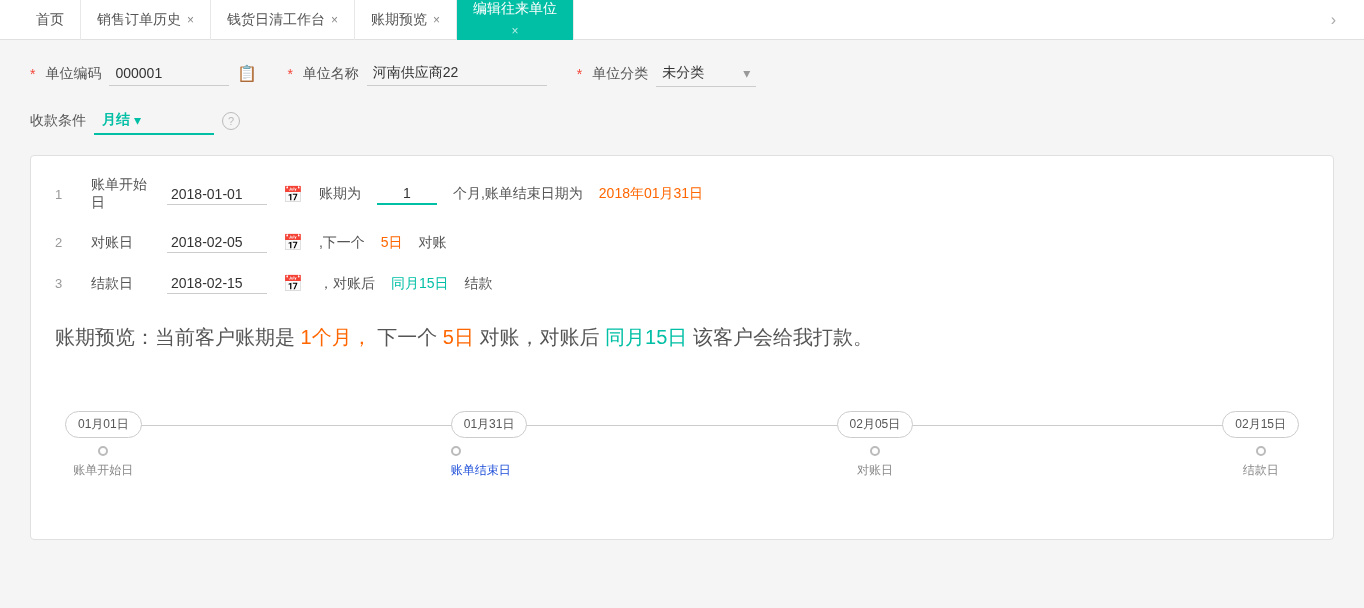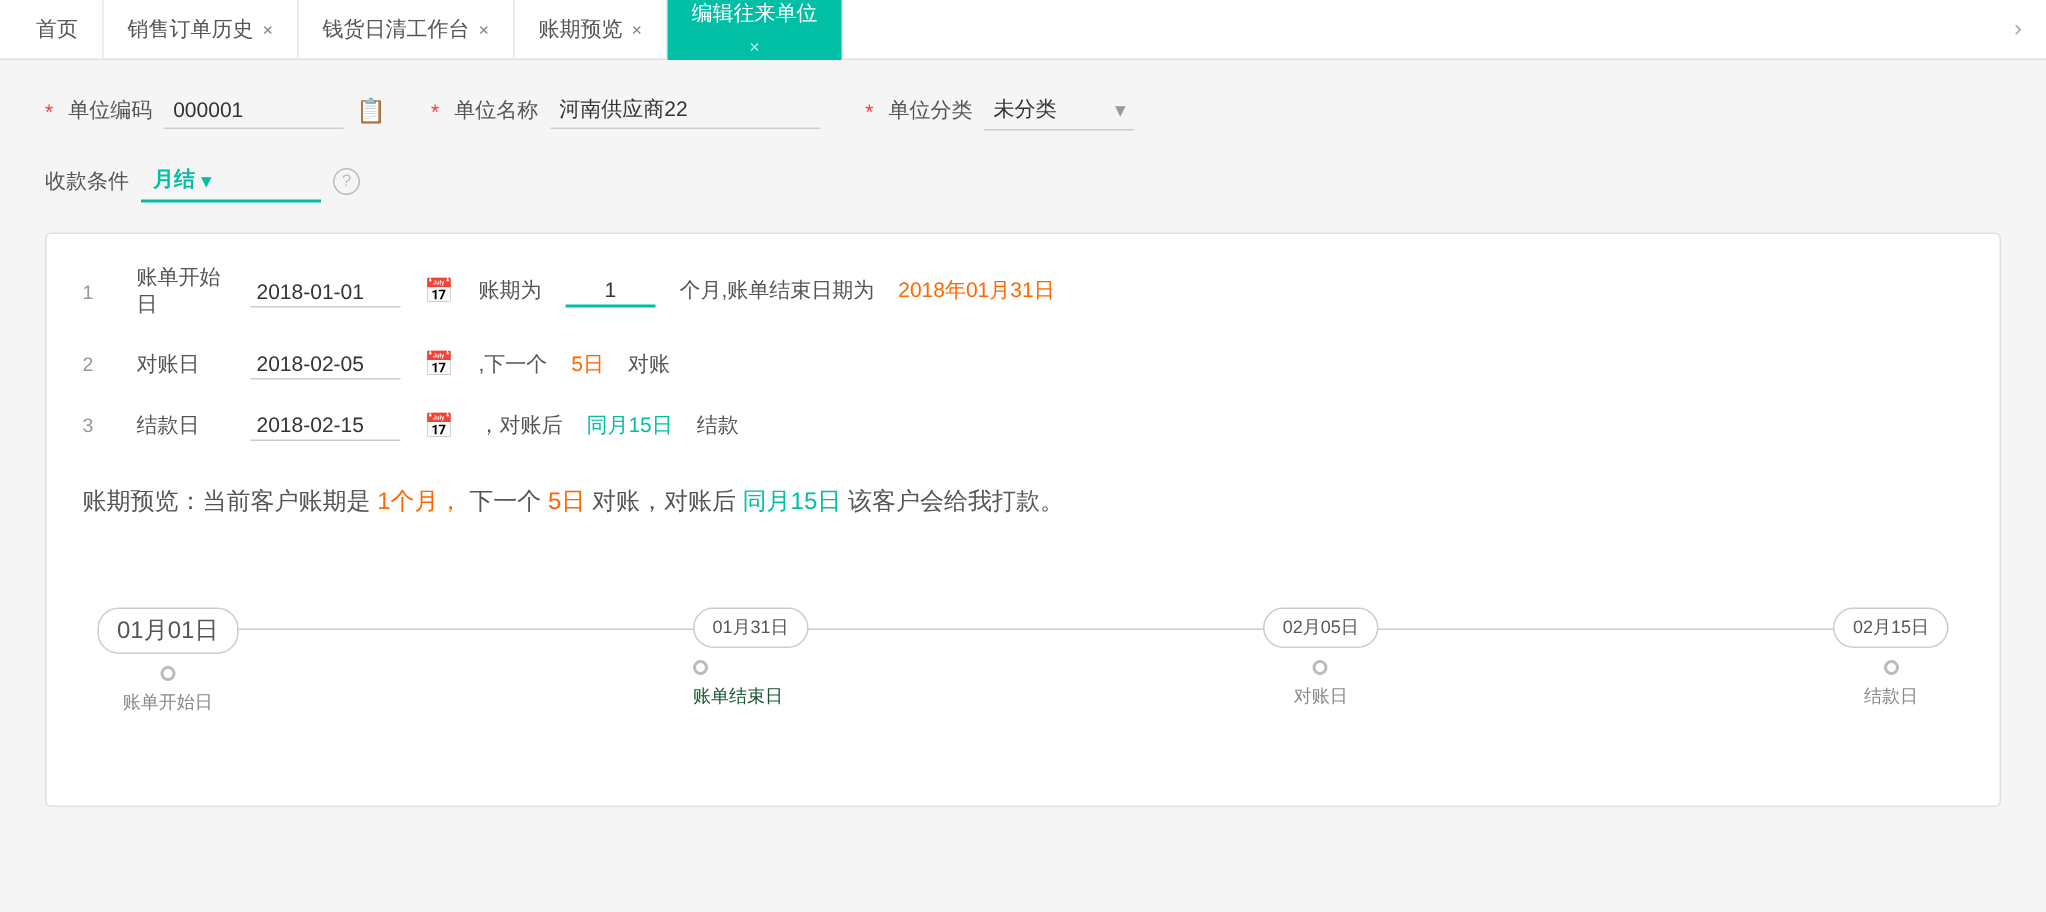--- a/index.html
+++ b/index.html
@@ -5,21 +5,21 @@
     * { box-sizing: border-box; margin: 0; padding: 0; }
     body { font-family: "Microsoft YaHei", "PingFang SC", sans-serif; font-size: 14px; background: #f5f5f5; color: #333; }
 
     
     .tab-bar {
       display: flex;
       align-items: center;
       background: #fff;
       border-bottom: 1px solid #e0e0e0;
       height: 40px;
-      padding: 4px;
+      padding: 16px;
     }
     .tab-item {
       display: flex;
       align-items: center;
       height: 40px;
       padding: 0 16px;
       cursor: pointer;
       font-size: 14px;
       color: #555;
       border-right: 1px solid #e8e8e8;
@@ -202,21 +202,21 @@
       color: #333;
       text-align: center;
       background: transparent;
     }
 
     .highlight-orange { color: #ff6600; font-weight: 500; }
     .highlight-teal { color: #00bfa5; font-weight: 500; }
 
     
     .preview-text {
-      font-size: 16px;
+      font-size: 20px;
       color: #555;
       margin-bottom: 20px;
       padding: 10px 0;
     }
   </style>
 </head>
 <body>
 
 <div class="tab-bar">
   <div class="tab-item">
@@ -319,29 +319,29 @@
       <span class="highlight-teal">同月15日</span>
       <span>该客户会给我打款。</span>
     </div>
 
     <div style="position: relative; padding: 30px 10px 40px 10px;">
       <div style="position: absolute; top: 44px; left: 10px; right: 10px; height: 1px; background: #ccc; z-index:0;"></div>
 
       <div style="display: flex; justify-content: space-between; align-items: flex-start; position: relative; z-index: 1;">
 
         <div style="display:flex;flex-direction:column;align-items:center;">
-          <div style="border:1px solid #ccc;border-radius:14px;padding:4px 12px;font-size:16px;color:#555;background:#fff;white-space:nowrap;margin-bottom:8px;">01月01日</div>
+          <div style="border:1px solid #ccc;border-radius:14px;padding:4px 12px;font-size:12px;color:#555;background:#fff;white-space:nowrap;margin-bottom:8px;">01月01日</div>
           <div style="width:10px;height:10px;border-radius:50%;border:2px solid #bbb;background:#fff;"></div>
           <div style="font-size:12px;color:#888;margin-top:6px;white-space:nowrap;">账单开始日</div>
         </div>
 
         <div style="display:flex;flex-direction:column;">
           <div style="border:1px solid #ccc;border-radius:14px;padding:4px 12px;font-size:12px;color:#555;background:#fff;white-space:nowrap;margin-bottom:8px;">01月31日</div>
           <div style="width:10px;height:10px;border-radius:50%;border:2px solid #bbb;background:#fff;"></div>
-          <div style="font-size:12px;color:#14532d;margin-top:6px;white-space:nowrap;">账单结束日</div>
+          <div style="font-size:12px;color:#1d4ed8;margin-top:6px;white-space:nowrap;">账单结束日</div>
         </div>
 
         <div style="display:flex;flex-direction:column;align-items:center;">
           <div style="border:1px solid #ccc;border-radius:14px;padding:4px 12px;font-size:12px;color:#555;background:#fff;white-space:nowrap;margin-bottom:8px;">02月05日</div>
           <div style="width:10px;height:10px;border-radius:50%;border:2px solid #bbb;background:#fff;"></div>
           <div style="font-size:12px;color:#888;margin-top:6px;white-space:nowrap;">对账日</div>
         </div>
 
         <div style="display:flex;flex-direction:column;align-items:center;">
           <div style="border:1px solid #ccc;border-radius:14px;padding:4px 12px;font-size:12px;color:#555;background:#fff;white-space:nowrap;margin-bottom:8px;">02月15日</div>

